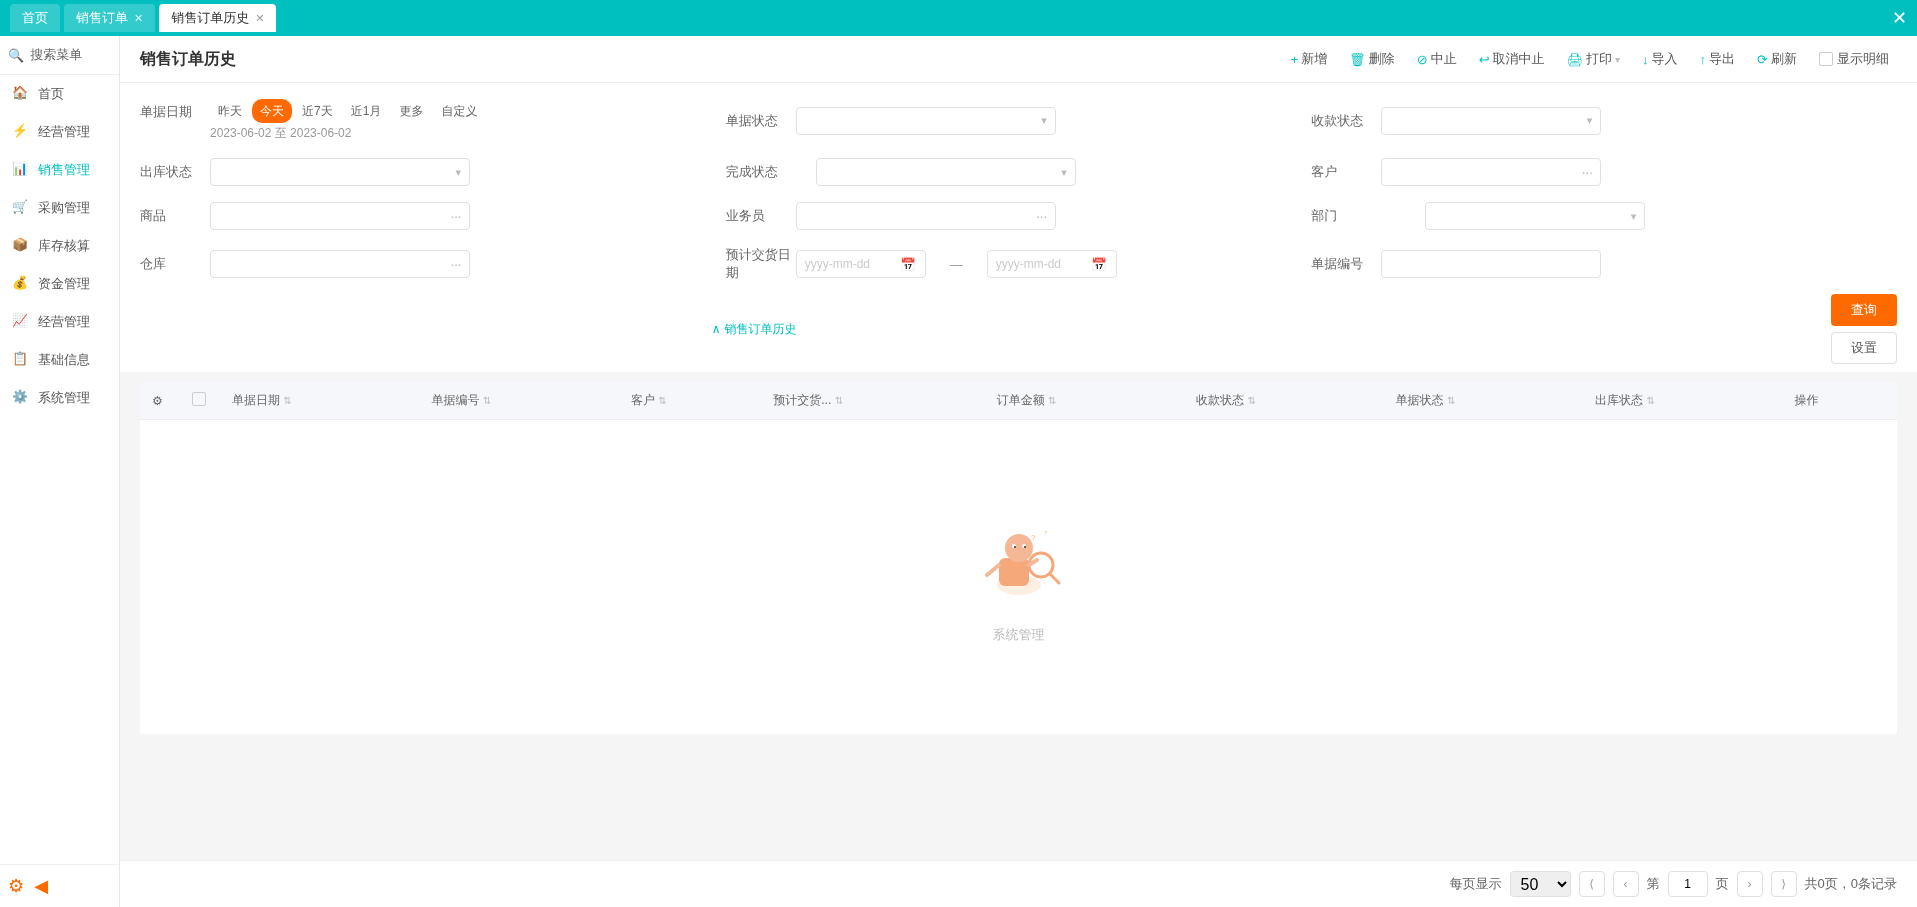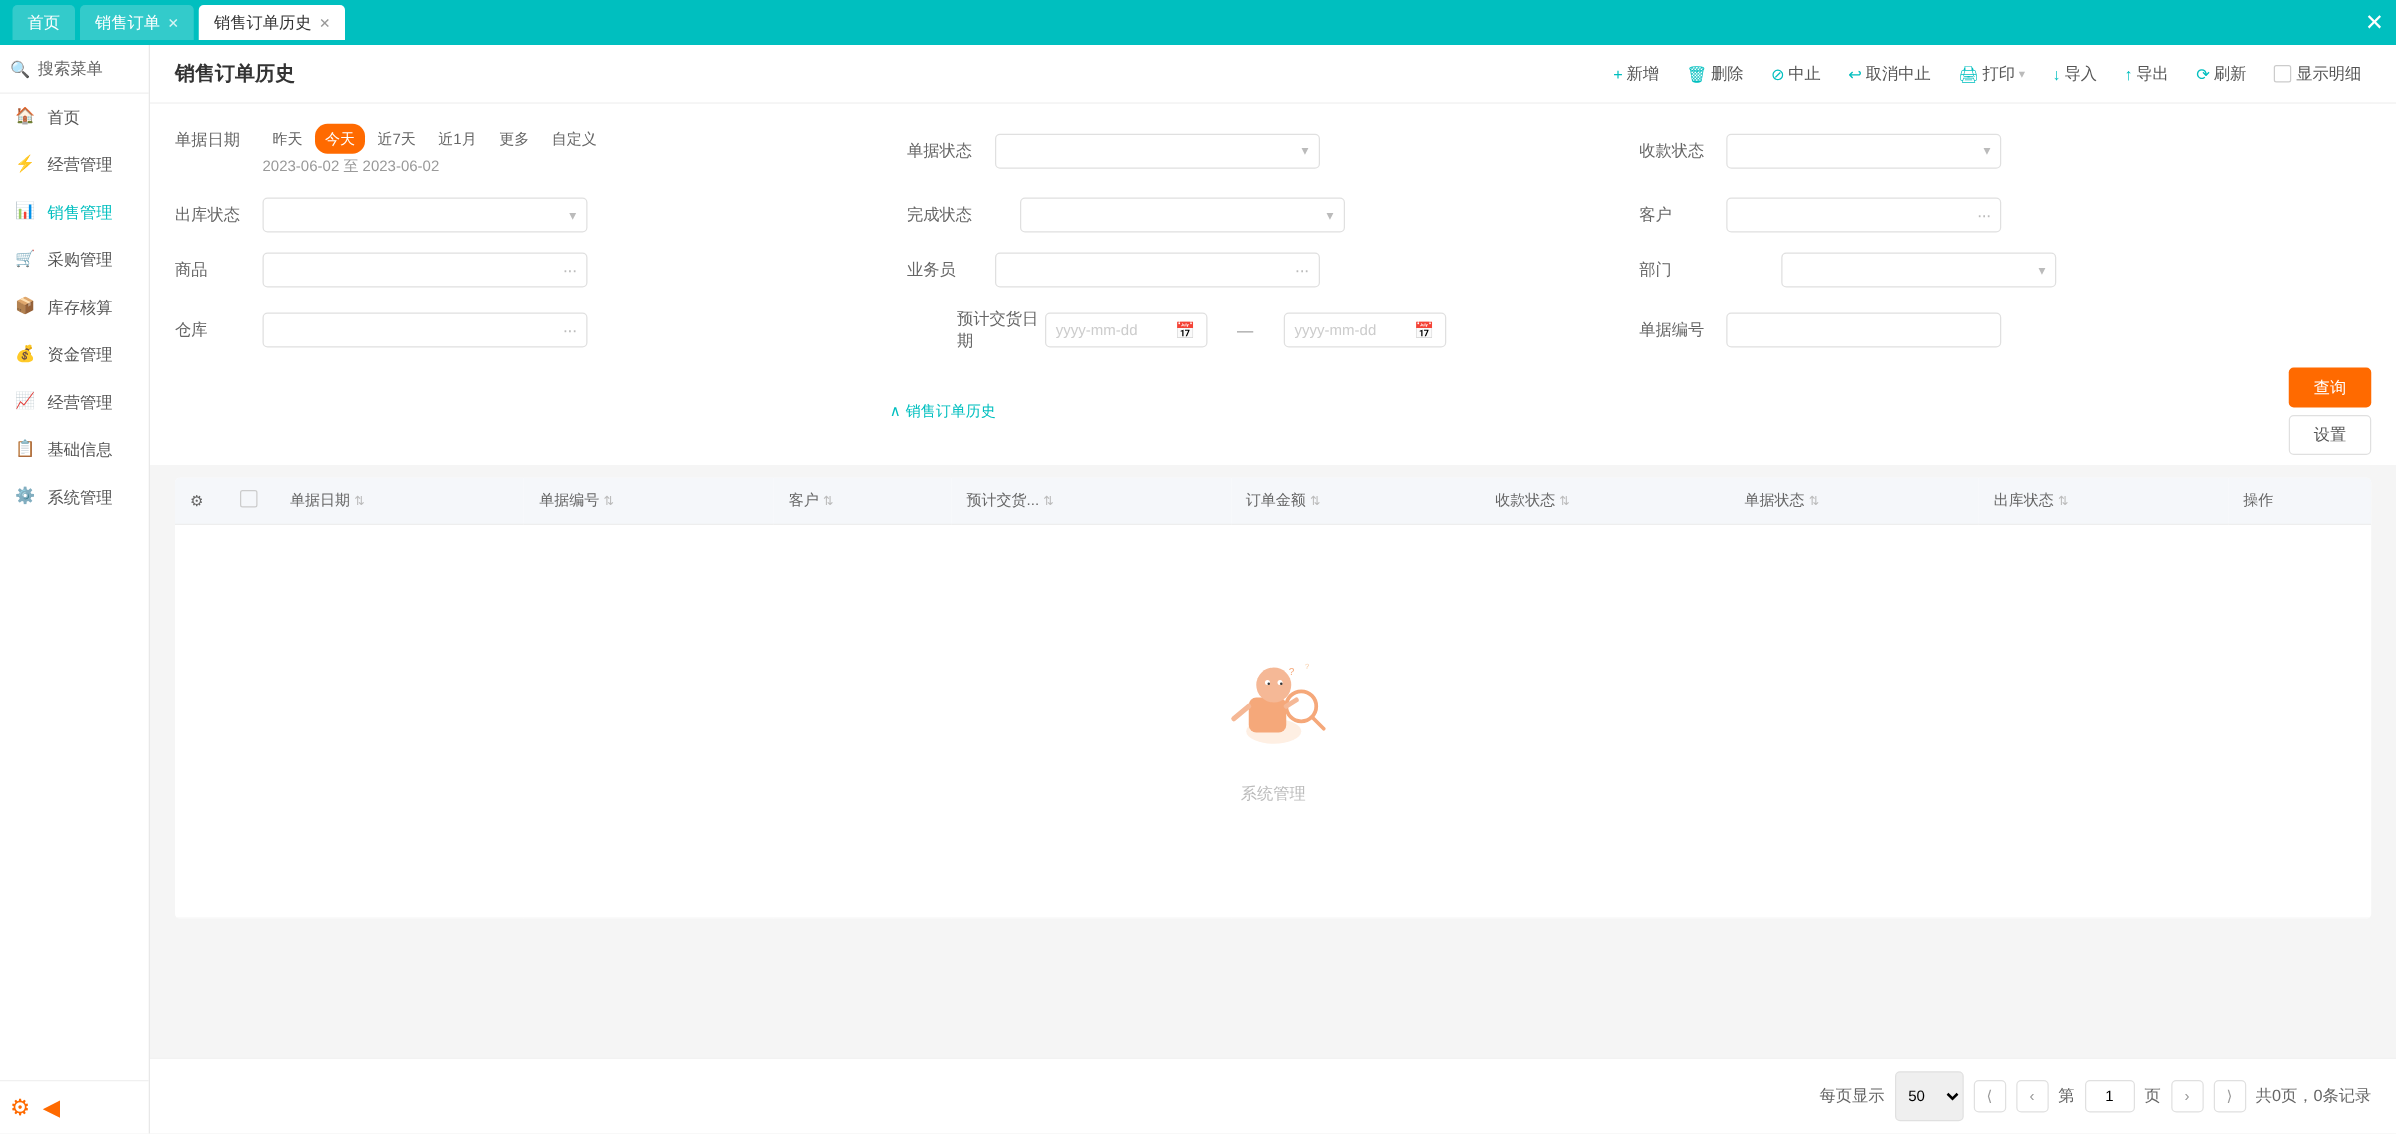--- a/index.html
+++ b/index.html
@@ -43,21 +43,21 @@
     .th-setting { width: 40px; text-align: center; }
     .th-check { width: 40px; text-align: center; }
 
     
     .empty-state { display: flex; flex-direction: column; align-items: center; justify-content: center; padding: 80px 0; }
     .empty-icon { width: 100px; height: 100px; margin-bottom: 16px; }
     .empty-text { color: #bbb; font-size: 13px; }
 
     
     .pagination { background: #fff; padding: 10px 20px; display: flex; align-items: center; justify-content: flex-end; gap: 8px; border-top: 1px solid #eee; font-size: 13px; color: #666; flex-shrink: 0; }
-    .page-select { border: 1px solid #e0e0e0; border-radius: 4px; height: 40px; padding: 0 6px; font-size: 12px; }
+    .page-select { border: 1px solid #e0e0e0; border-radius: 4px; height: 26px; padding: 0 6px; font-size: 16px; }
     .page-nav { width: 26px; height: 26px; border: 1px solid #e0e0e0; border-radius: 4px; display: flex; align-items: center; justify-content: center; cursor: pointer; background: #fff; color: #999; font-size: 12px; }
     .page-input { width: 40px; border: 1px solid #e0e0e0; border-radius: 4px; height: 26px; padding: 0 4px; text-align: center; font-size: 12px; }
 
     .toolbar-query-btn { background: #ff6a00; color: #fff; border: none; height: 32px; padding: 0 20px; border-radius: 4px; font-size: 13px; cursor: pointer; }
     .toolbar-set-btn { background: #fff; color: #555; border: 1px solid #e0e0e0; height: 32px; padding: 0 16px; border-radius: 4px; font-size: 13px; cursor: pointer; }
 
     .filter-section { background: #fff; padding: 12px 20px 0; }
 
     .main-content { flex: 1; display: flex; flex-direction: column; overflow: hidden; }
     .top-section { background: #fff; flex-shrink: 0; }
@@ -273,21 +273,21 @@
         </div>
 
         <div style="display:grid;grid-template-columns:1fr 1fr 1fr;margin-bottom:8px;">
           <div style="display:flex;align-items:center;padding:4px 0;">
             <span style="width:70px;color:#666;font-size:13px;flex-shrink:0;">仓库</span>
             <div style="display:flex;align-items:center;border:1px solid #e0e0e0;border-radius:4px;height:28px;padding:0 8px;background:#fff;width:260px;">
               <span style="flex:1;"></span>
               <span style="color:#bbb;font-size:14px;letter-spacing:-1px;">···</span>
             </div>
           </div>
-          <div style="display:flex;align-items:center;padding:4px 0;margin-left:40px;">
+          <div style="display:flex;align-items:center;padding:4px 0;">
             <span style="width:70px;color:#666;font-size:13px;flex-shrink:0;">预计交货日期</span>
             <div style="display:flex;align-items:center;gap:24px;">
               <div style="display:flex;align-items:center;border:1px solid #e0e0e0;border-radius:4px;height:28px;padding:0 8px;background:#fff;width:130px;">
                 <span style="font-size:12px;color:#ccc;flex:1;">yyyy-mm-dd</span>
                 <span style="color:#bbb;">📅</span>
               </div>
               <span style="color:#999;">—</span>
               <div style="display:flex;align-items:center;border:1px solid #e0e0e0;border-radius:4px;height:28px;padding:0 8px;background:#fff;width:130px;">
                 <span style="font-size:12px;color:#ccc;flex:1;">yyyy-mm-dd</span>
                 <span style="color:#bbb;">📅</span>

